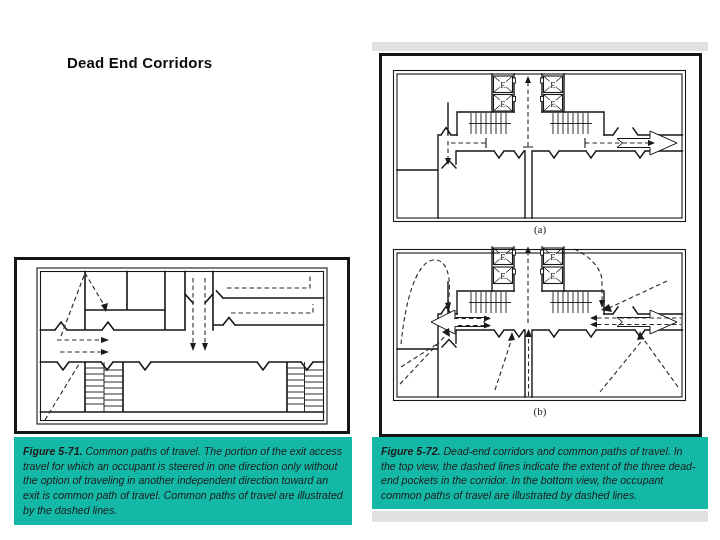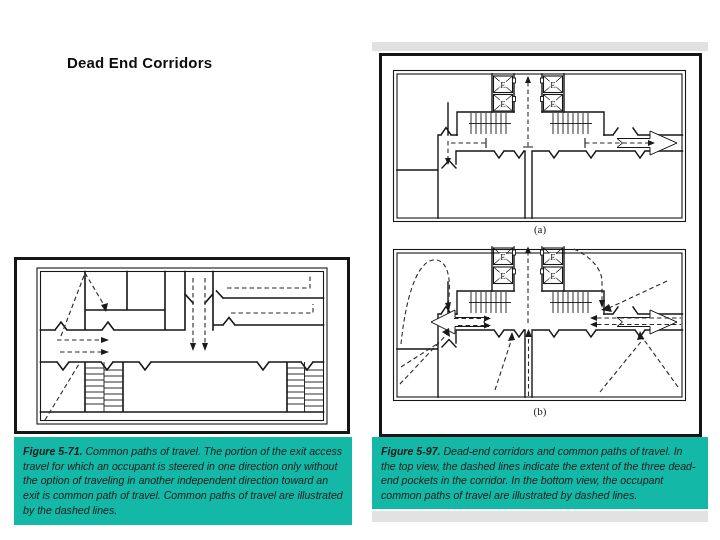--- a/index.html
+++ b/index.html
@@ -220,17 +220,17 @@
       <polygon class="ah" points="218,58 221,66 210,64"></polygon>
       <polygon class="ah" points="246,94 253,93 249,85"></polygon>
       <polygon class="ah" points="134,91 141,91 137.5,83"></polygon>
       <polygon class="ah" points="117,95 124,94 121,86"></polygon>
     </g>
   </svg>
   <div class="plan-label" id="label-b">(b)</div>
 </div>
 
 <div class="abs caption" id="right-caption">
-  <span class="fig-label">Figure 5-97.</span>
+  <span class="fig-label">Figure 5-72.</span>
   <span>Dead-end corridors and common paths of travel. In the top view, the dashed lines indicate the extent of the three dead-end pockets in the corridor. In the bottom view, the occupant common paths of travel are illustrated by dashed lines.</span>
 </div>
 
 <div class="abs" id="right-strip-bottom"></div>
 
 </body></html>

